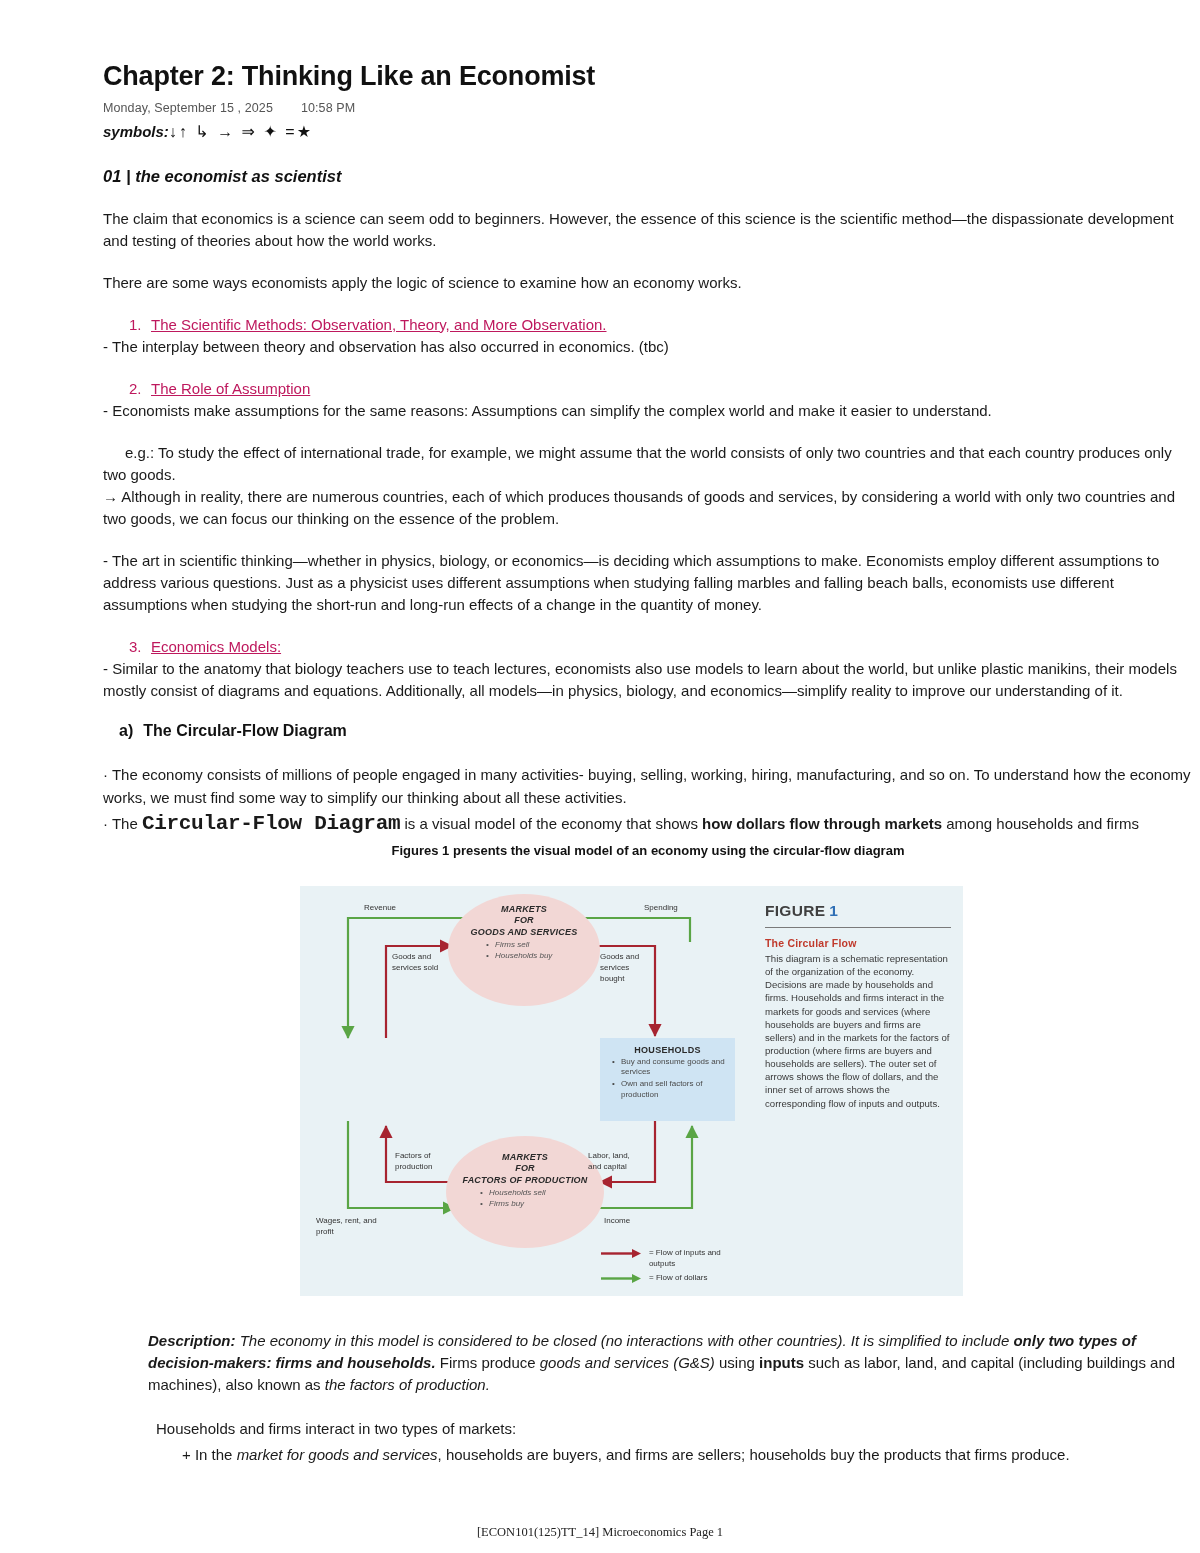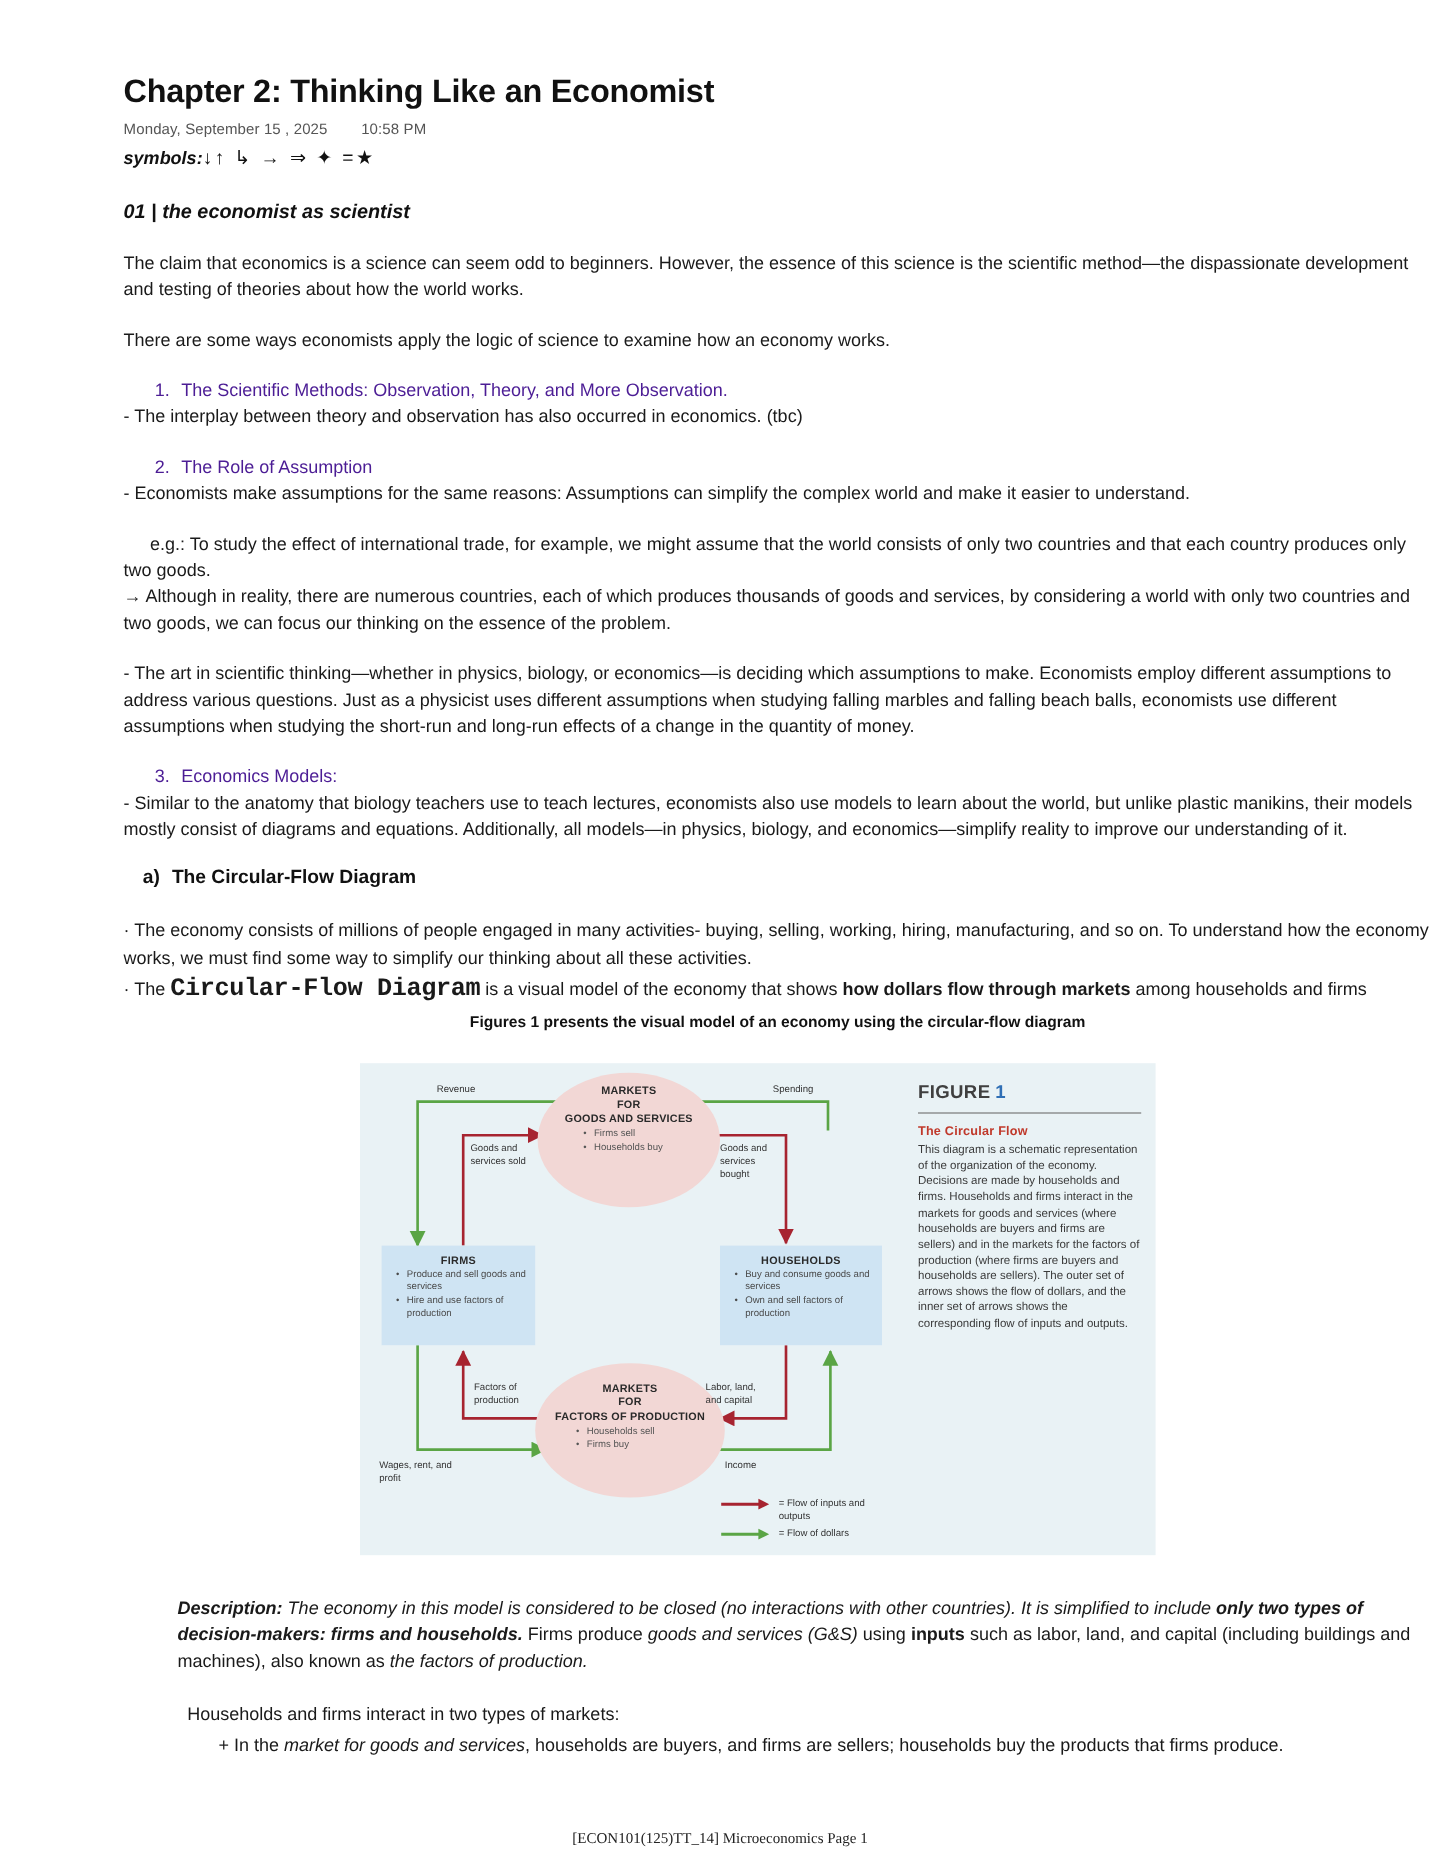--- a/index.html
+++ b/index.html
@@ -75,21 +75,22 @@
     line-height: 1.47;
     margin: 0 0 20px 0;
     color: #1a1a1a;
   }
 
   .numlist-item {
     font-size: 15px;
     line-height: 1.47;
     margin: 0;
     padding-left: 26px;
-    color: #4c1d95;
+    color: #be185d;
+    text-decoration: underline;
   }
   .numlist-item .num { display: inline-block; width: 22px; }
 
   .dash-line {
     font-size: 15px;
     line-height: 1.47;
     margin: 0;
     color: #1a1a1a;
   }
   .gap { height: 20px; }
@@ -176,20 +177,21 @@
     text-align: left;
   }
 
   
   .ellipse {
     position: absolute;
     background: #f2d7d5;
     border-radius: 50%;
     text-align: center;
     color: #2a2a2a;
+    font-style: italic;
   }
   .ellipse .etitle {
     font-size: 9px;
     font-weight: bold;
     line-height: 1.25;
     letter-spacing: 0.2px;
   }
   .ellipse ul {
     margin: 2px 0 0 0;
     padding: 0 0 0 38px;
@@ -414,27 +416,20 @@
       <div class="ellipse" style="left:146px;top:250px;width:158px;height:112px;padding-top:16px;box-sizing:border-box;">
         <div class="etitle">MARKETS</div>
         <div class="etitle">FOR</div>
         <div class="etitle">FACTORS OF PRODUCTION</div>
         <ul style="padding-left:34px;">
           <li>Households sell</li>
           <li>Firms buy</li>
         </ul>
       </div>
 
-      <div class="boxnode" style="left:18px;top:152px;width:128px;height:83px;">
-        <div class="btitle">FIRMS</div>
-        <ul>
-          <li>Produce and sell goods and services</li>
-          <li>Hire and use factors of production</li>
-        </ul>
-      </div>
 
       <div class="boxnode" style="left:300px;top:152px;width:135px;height:83px;">
         <div class="btitle">HOUSEHOLDS</div>
         <ul>
           <li>Buy and consume goods and services</li>
           <li>Own and sell factors of production</li>
         </ul>
       </div>
 
       <div class="dlabel" style="left:64px;top:17px;">Revenue</div>

